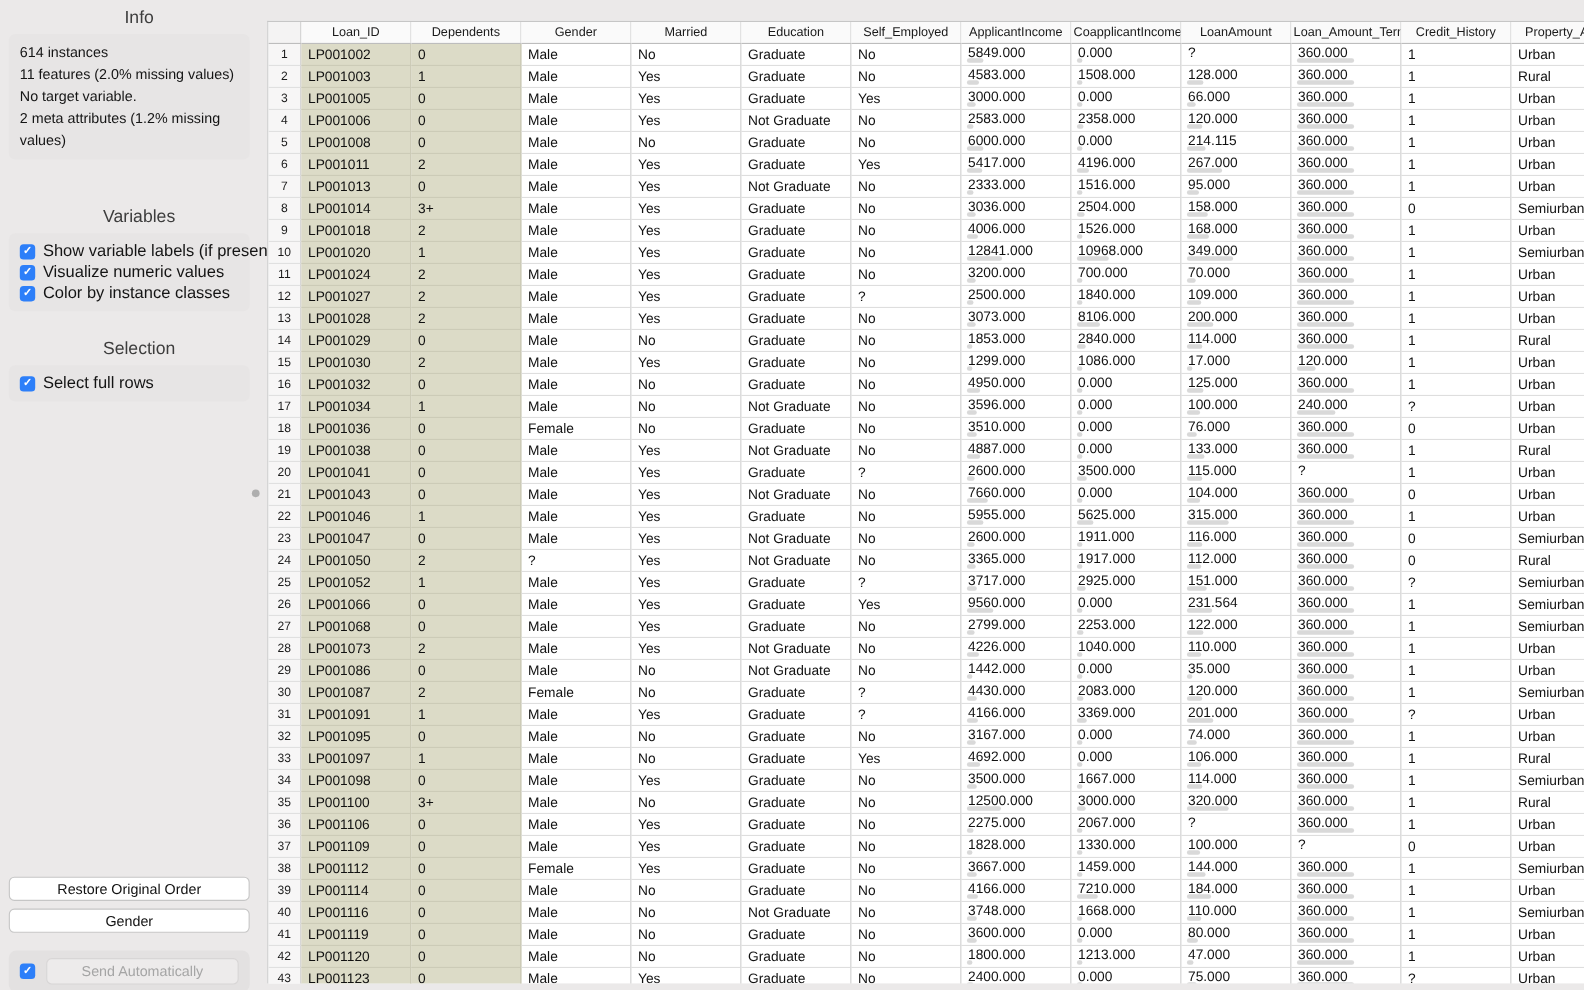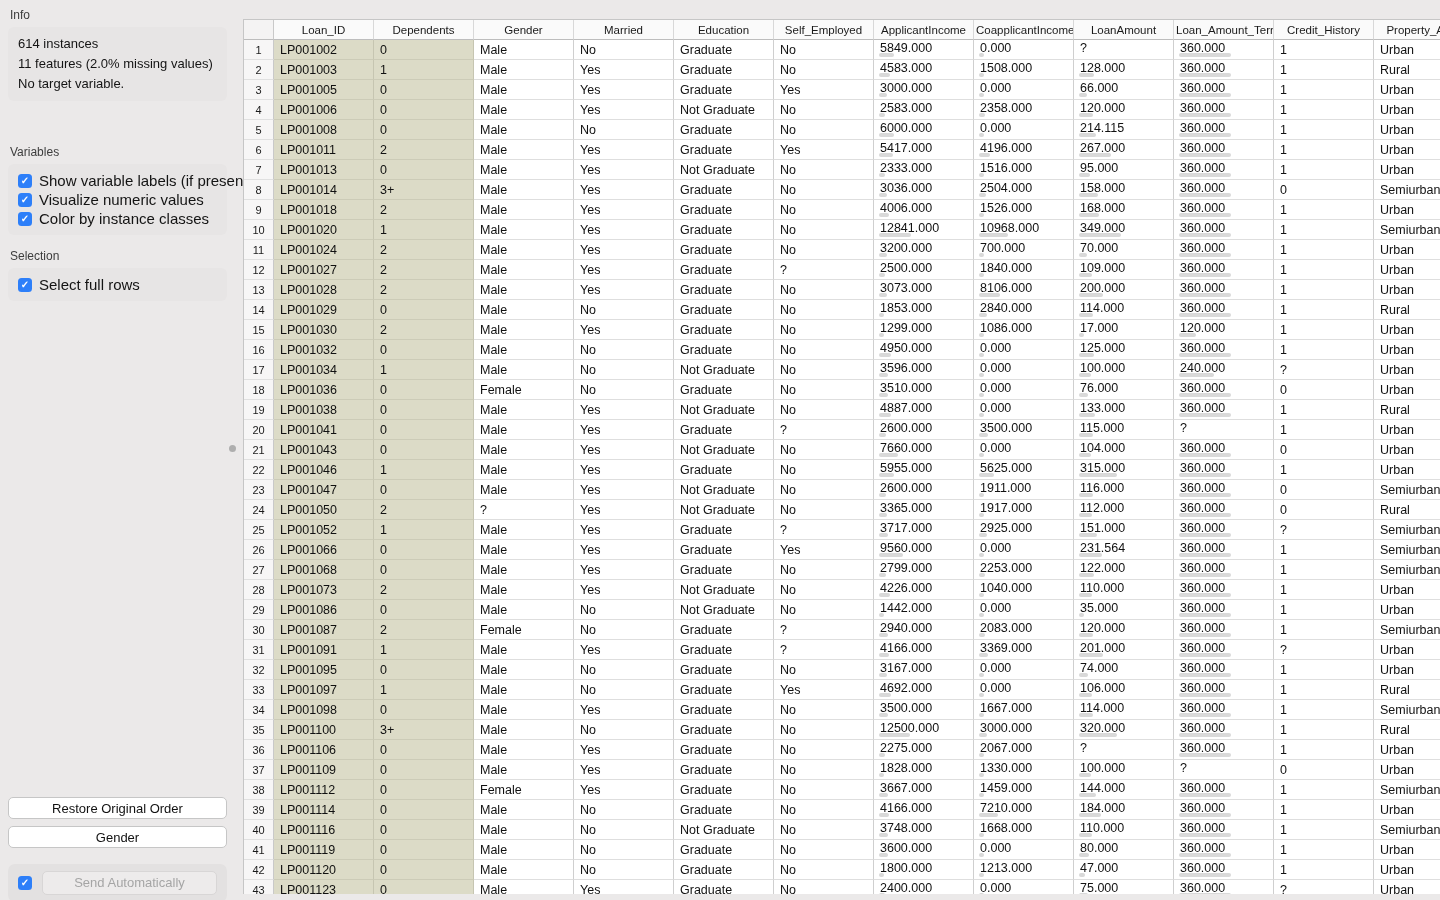--- a/index.html
+++ b/index.html
@@ -3,21 +3,21 @@
 <meta charset="utf-8">
 <style>
   html,body{margin:0;padding:0;}
   body{
     width:1440px;height:900px;position:relative;overflow:hidden;
     background:#ebe9e9;font-family:"Liberation Sans",sans-serif;
     -webkit-font-smoothing:antialiased;
   }
   
   .sidebar{position:absolute;left:0;top:0;width:243px;height:900px;}
-  .section-label{margin:8px 0 5px 10px;font-size:12px;color:#3d3d3d;}
+  .section-label{margin:8px 0 5px 10px;font-size:16px;color:#3d3d3d;text-align:center;}
   .panel{margin-left:8px;width:199px;background:#e7e5e5;border-radius:6px;padding:7px 10px;}
   .info-line{font-size:13px;color:#141414;line-height:20px;}
   .cb-row{display:flex;align-items:center;height:19px;}
   .cb{width:14px;height:14px;border-radius:3.5px;background:#2d7ff9;color:#fff;
       font-size:10px;line-height:14px;text-align:center;font-weight:bold;flex:0 0 14px;}
   .cb-label{font-size:15px;color:#141414;margin-left:7px;white-space:nowrap;}
   .bottom-controls{position:absolute;left:8px;top:797px;width:219px;}
   .btn{box-sizing:border-box;width:219px;height:22px;background:#ffffff;border:1px solid #c6c6c6;
        border-radius:5px;font-size:13px;color:#111;text-align:center;line-height:20px;margin-bottom:7px;
        font-family:"Liberation Sans",sans-serif;}
@@ -46,39 +46,40 @@
 </style>
 </head>
 <body>
 
 <div class="sidebar">
   <div class="section-label">Info</div>
   <div class="panel">
     <div class="info-line">614 instances</div>
     <div class="info-line">11 features (2.0% missing values)</div>
     <div class="info-line">No target variable.</div>
+    <div class="info-line">2 meta attributes (1.2% missing values)</div>
   </div>
 
   <div class="section-label" style="margin-top:44px">Variables</div>
   <div class="panel">
       <div class="cb-row">
         <span class="cb">✓</span>
         <span class="cb-label">Show variable labels (if present)</span>
       </div>
       <div class="cb-row">
         <span class="cb">✓</span>
         <span class="cb-label">Visualize numeric values</span>
       </div>
       <div class="cb-row">
         <span class="cb">✓</span>
         <span class="cb-label">Color by instance classes</span>
       </div>
     </div>
 
-  <div class="section-label" style="margin-top:14px">Selection</div>
+  <div class="section-label" style="margin-top:26px">Selection</div>
   <div class="panel">
       <div class="cb-row">
         <span class="cb">✓</span>
         <span class="cb-label">Select full rows</span>
       </div>
     </div>
 
   <div class="bottom-controls">
     <button class="btn">Restore Original Order</button>
     <button class="btn">Gender</button>
@@ -909,21 +910,21 @@
         </tr>
         <tr>
           <th class="rownum">30</th>
           <td class="meta">LP001087</td>
           <td class="meta">2</td>
           <td>Female</td>
           <td>No</td>
           <td>Graduate</td>
           <td>?</td>
           <td class="numeric">
-            <span class="val">2940.000</span>
+            <span class="val">4430.000</span>
             <span class="bar" style="width: 9.375px;"></span>
           </td>
           <td class="numeric">
             <span class="val">2083.000</span>
             <span class="bar" style="width: 5.51382px;"></span>
           </td>
           <td class="numeric">
             <span class="val">120.000</span>
             <span class="bar" style="width: 14.4px;"></span>
           </td>

